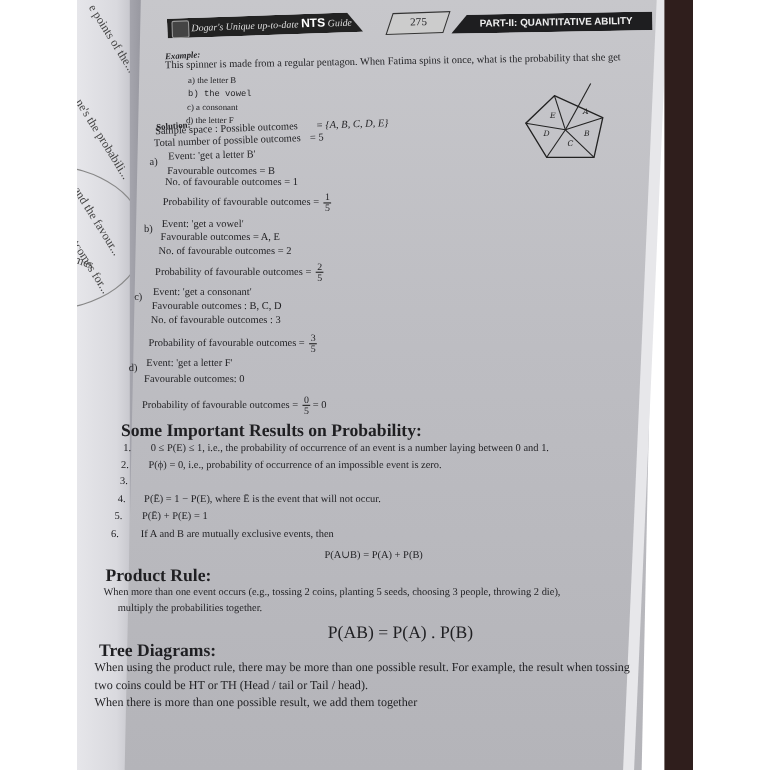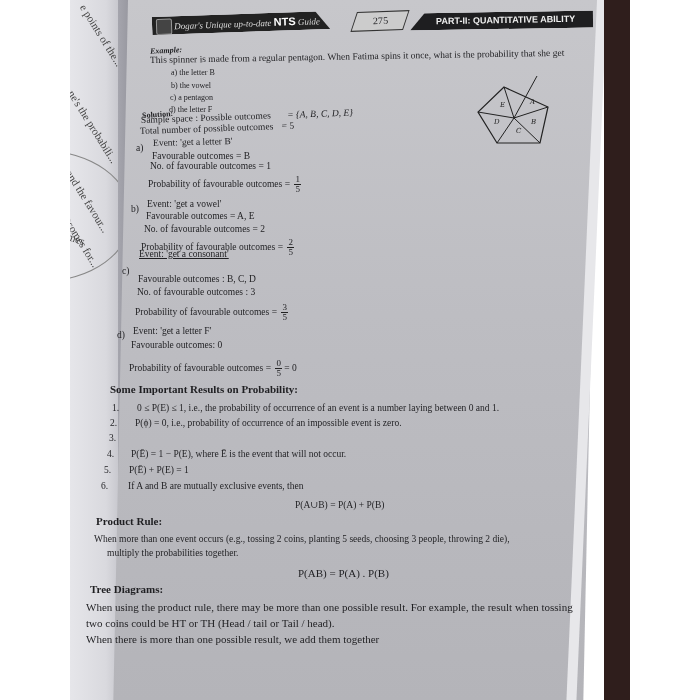--- a/index.html
+++ b/index.html
@@ -16,21 +16,21 @@
   .hdr-left { left:152px; top:14px; height:18px; background:#222; color:#ddd; font-size:9px; padding:0 10px 0 22px; line-height:18px; transform:rotate(-2deg); clip-path:polygon(0 0,92% 0,100% 100%,0 100%); }
   .hdr-left b { font-family:"Liberation Sans", sans-serif; font-size:11px; color:#fff; }
   .hdr-left .logo { position:absolute; left:4px; top:2px; width:14px; height:14px; border:1px solid #999; border-radius:2px; background:#444; }
   .hdr-page { left:354px; top:11px; width:50px; height:18px; border:1px solid #333; transform:skewX(-20deg) rotate(-2deg); text-align:center; font-size:10px; line-height:18px; background:#ccc; }
   .hdr-page span { display:inline-block; transform:skewX(20deg); }
   .hdr-right { left:410px; top:12px; height:17px; background:#1e1e20; color:#eee; font-family:"Liberation Sans", sans-serif; font-weight:bold; font-size:9px; line-height:17px; padding:0 18px 0 26px; clip-path:polygon(8% 0,100% 0,100% 100%,0 100%); transform:rotate(-1deg); }
   .italic { font-style:italic; }
   .bold { font-weight:bold; }
   .sm { font-size:8px; }
   .md { font-size:9.5px; }
-  .lg { font-size:11px; }
+  .lg { font-size:16px; }
   .xl { font-size:12.5px; }
   .frac { display:inline-flex; flex-direction:column; align-items:center; vertical-align:middle; line-height:1; margin-left:2px; }
   .frac .num { border-bottom:1px solid #222; padding:0 1px; font-size:9px; }
   .frac .den { font-size:9px; }
 </style>
 </head>
 <body>
 
 <div class="left-page">
   <div class="frag" style="left:18px;top:2px;">e points of the...</div>
@@ -52,22 +52,22 @@
     <span class="italic">Dogar's Unique up-to-date</span>
     <b>NTS</b>
     <span class="italic">Guide</span>
   </div>
   <div class="abs hdr-page"><span>275</span></div>
   <div class="abs hdr-right"><span>PART-II: QUANTITATIVE ABILITY</span></div>
 
   <div class="abs sm italic bold" style="left:150px;top:46px;transform:rotate(-3deg);">Example:</div>
   <div class="abs md" style="left:150px;top:55px;transform:rotate(-1deg);transform-origin:left;">This spinner is made from a regular pentagon. When Fatima spins it once, what is the probability that she get</div>
   <div class="abs sm" style="left:171px;top:68px;">a) the letter B</div>
-  <div class="abs sm" style="left:171px;top:81px;">b) the vowel</div>
-  <div class="abs sm" style="left:170px;top:93px;">c) a pentagon</div>
+  <div class="abs sm" style="left:171px;top:81px;font-family:Liberation Mono, monospace;">b) the vowel</div>
+  <div class="abs sm" style="left:170px;top:93px;">c) a consonant</div>
   <div class="abs sm" style="left:169px;top:105px;">d) the letter F</div>
 
   <svg class="abs" style="left:468px;top:70px;" width="120" height="100" viewBox="0 0 120 100">
     <polygon points="30,13 74,33 66,69 23,69 4,38" fill="none" stroke="#222" stroke-width="1.2" transform="translate(6,4)"></polygon>
     <g stroke="#222" stroke-width="1" transform="translate(6,4)">
       <line x1="40" y1="44" x2="30" y2="13"></line>
       <line x1="40" y1="44" x2="74" y2="33"></line>
       <line x1="40" y1="44" x2="66" y2="69"></line>
       <line x1="40" y1="44" x2="23" y2="69"></line>
       <line x1="40" y1="44" x2="4" y2="38"></line>
@@ -110,21 +110,21 @@
   <div class="abs md" style="left:144px;top:224px;">No. of favourable outcomes = 2</div>
   <div class="abs md" style="left:141px;top:238px;">
     <span>Probability of favourable outcomes =</span>
     <span class="frac">
         <span class="num">2</span>
         <span class="den">5</span>
       </span>
   </div>
 
   <div class="abs md" style="left:122px;top:266px;">c)</div>
-  <div class="abs md" style="left:139px;top:249px;text-decoration:underline;">Event: 'get a consonant'</div>
+  <div class="abs md" style="left:139px;top:261px;">Event: 'get a consonant'</div>
   <div class="abs md" style="left:138px;top:274px;font-family:Liberation Serif, serif;">Favourable outcomes : B, C, D</div>
   <div class="abs md" style="left:137px;top:287px;">No. of favourable outcomes : 3</div>
   <div class="abs md" style="left:135px;top:303px;">
     <span>Probability of favourable outcomes =</span>
     <span class="frac">
         <span class="num">3</span>
         <span class="den">5</span>
       </span>
   </div>
 

